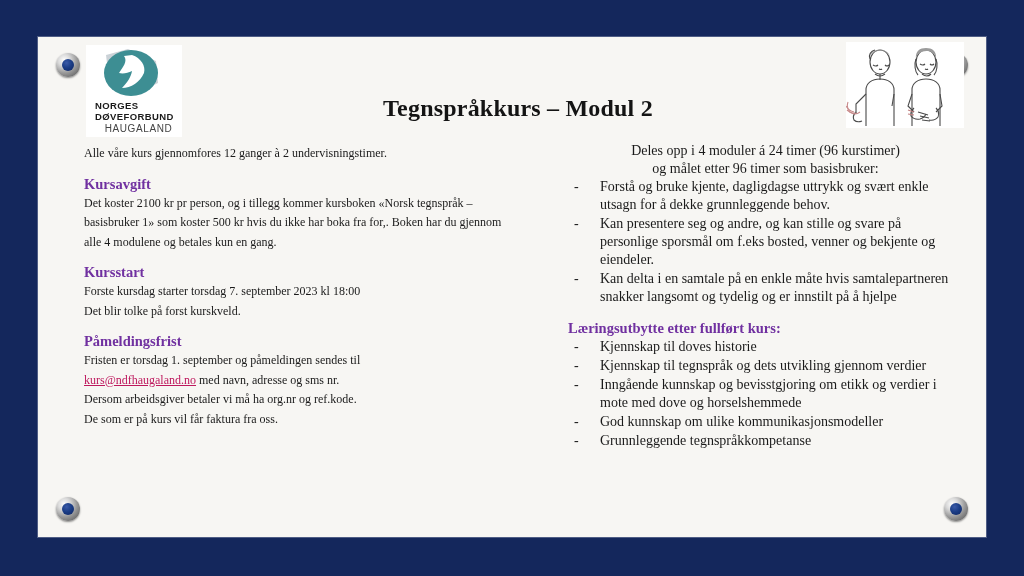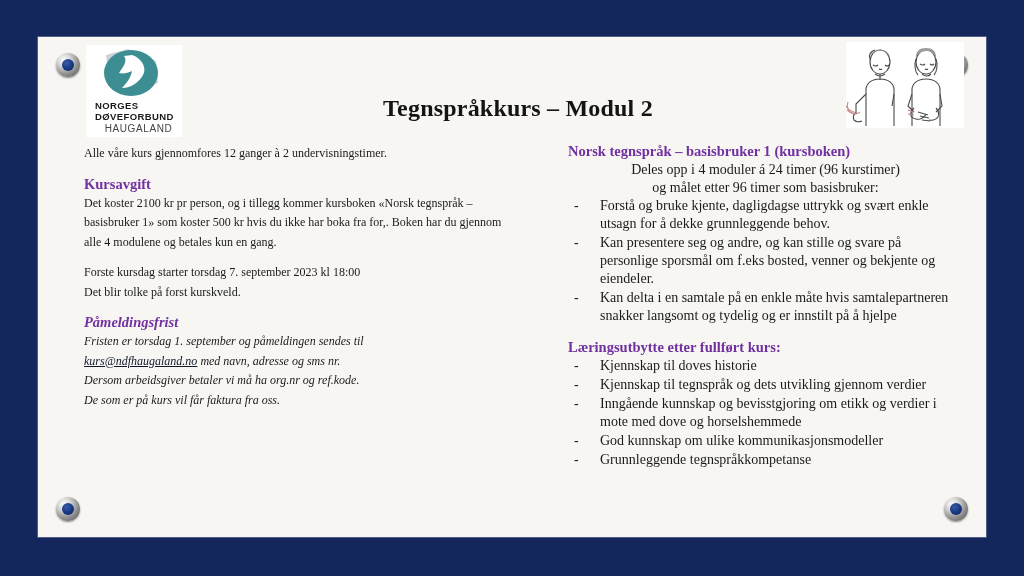--- a/index.html
+++ b/index.html
@@ -119,38 +119,38 @@
     top: 107px;
     width: 430px;
   }
   .col-right {
     position: absolute;
     left: 530px;
     top: 105px;
     width: 395px;
   }
   .sec { margin-bottom: 11px; }
-  .sec-last { margin-bottom: 8px; font-style: italic; }
+  .sec-last { margin-bottom: 8px; }
   h3.head {
     margin: 0 0 1px 0;
     font-family: "Liberation Serif", serif;
     font-weight: bold;
     font-size: 14.5px;
     color: #7030a0;
     line-height: 18px;
   }
   p.body {
     margin: 0;
     font-family: "Liberation Serif", serif;
     font-size: 12px;
     color: #1a1a1a;
     line-height: 19.5px;
   }
   .email-link {
-    color: #0f172a;
+    color: #be185d;
     text-decoration: underline;
   }
   ul.dashes {
     list-style: none;
     margin: 0;
     padding: 0;
   }
   ul.dashes li {
     position: relative;
     padding-left: 32px;
@@ -252,38 +252,38 @@
         <p class="body">Alle våre kurs gjennomfores 12 ganger à 2 undervisningstimer.</p>
       </div>
 
 
       <div class="sec">
         <h3 class="head">Kursavgift</h3>
         <p class="body">Det koster 2100 kr pr person, og i tillegg kommer kursboken «Norsk tegnspråk – basisbruker 1» som koster 500 kr hvis du ikke har boka fra for,. Boken har du gjennom alle 4 modulene og betales kun en gang.</p>
       </div>
 
       <div class="sec">
+        <h3 class="head">Kursstart</h3>
         <p class="body" style="white-space:pre-line">Forste kursdag starter torsdag 7. september  2023 kl 18:00
 Det blir tolke på forst kurskveld.</p>
       </div>
 
       <div class="sec sec-last">
         <h3 class="head">Påmeldingsfrist</h3>
         <p class="body"><span style="white-space:pre-line">Fristen er torsdag 1. september  og påmeldingen sendes til
 </span><a class="email-link" href="#">kurs@ndfhaugaland.no</a><span style="white-space:pre-line">  med navn, adresse og sms  nr.
 Dersom arbeidsgiver betaler  vi må ha org.nr og ref.kode.
 De som er på kurs vil får faktura fra oss.</span></p>
       </div>
 
     </div>
 
     <div class="col-right">
 
       <div>
-        <h3 class="head">Norsk tegnspråk – basisbruker 1 (kursboken)</h3>
         <p class="r-body">Deles opp i 4 moduler á 24 timer (96 kurstimer)</p>
         <p class="r-body">og målet etter 96 timer som basisbruker:</p>
         <ul class="dashes">
           <li><span class="dash">-</span><span>Forstå og bruke kjente, dagligdagse uttrykk og svært enkle utsagn for å dekke grunnleggende behov.</span></li>
           <li><span class="dash">-</span><span>Kan presentere seg og andre, og kan stille  og svare på personlige sporsmål om f.eks bosted, venner og bekjente og eiendeler.</span></li>
           <li><span class="dash">-</span><span>Kan delta i en samtale på en enkle måte hvis samtalepartneren snakker langsomt og tydelig og er innstilt på å hjelpe</span></li>
         </ul>
       </div>
 
       <div class="gap"></div>

